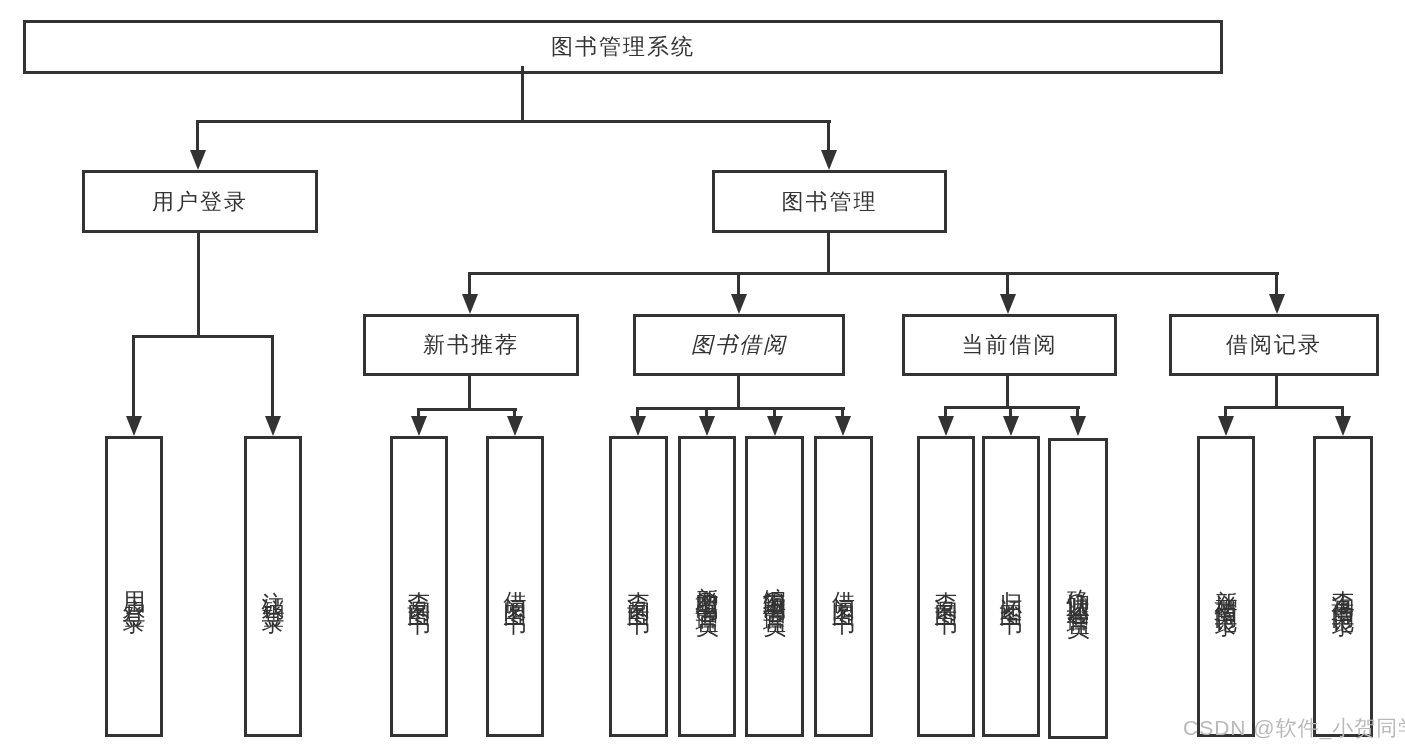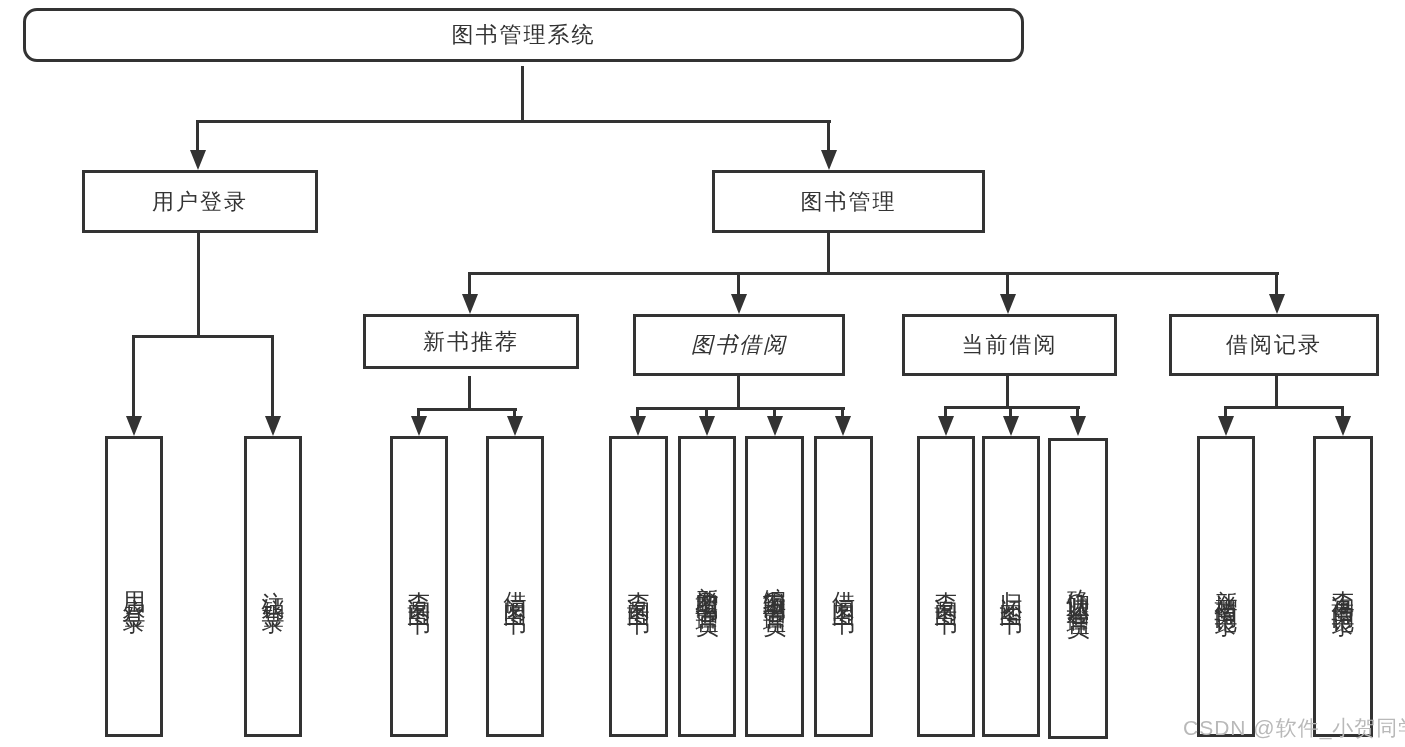--- a/index.html
+++ b/index.html
@@ -52,35 +52,35 @@
     letter-spacing:1px;
     z-index:10;
     white-space:nowrap;
   }
 </style>
 </head>
 <body>
 
 <div class="canvas">
 
-  <div class="box" style="left:23px; top:8px; width:1001px; height:54px;border-radius:14px;">
+  <div class="box" style="left:23px; top:20px; width:1200px; height:54px;">
     <span>图书管理系统</span>
   </div>
 
   <div class="vline" style="left:521px; top:66px; height:54px;"></div>
   <div class="hline" style="left:197px; top:120px; width:634px;"></div>
   <div class="vline" style="left:196px; top:120px; height:32px;"></div>
   <div class="vline" style="left:827px; top:120px; height:32px;"></div>
   <div class="arrow" style="left:190px; top:150px;"></div>
   <div class="arrow" style="left:821px; top:150px;"></div>
 
   <div class="box" style="left:82px; top:170px; width:236px; height:63px;">
     <span>用户登录</span>
   </div>
-  <div class="box" style="left:712px; top:170px; width:273px; height:63px;">
+  <div class="box" style="left:712px; top:170px; width:235px; height:63px;">
     <span>图书管理</span>
   </div>
 
   <div class="vline" style="left:197px; top:233px; height:102px;"></div>
   <div class="hline" style="left:132px; top:335px; width:142px;"></div>
   <div class="vline" style="left:132px; top:335px; height:85px;"></div>
   <div class="vline" style="left:271px; top:335px; height:85px;"></div>
   <div class="arrow" style="left:126px; top:416px;"></div>
   <div class="arrow" style="left:265px; top:416px;"></div>
 
@@ -88,21 +88,21 @@
   <div class="hline" style="left:469px; top:272px; width:810px;"></div>
   <div class="vline" style="left:468px;  top:272px; height:24px;"></div>
   <div class="vline" style="left:737px;  top:272px; height:24px;"></div>
   <div class="vline" style="left:1006px; top:272px; height:24px;"></div>
   <div class="vline" style="left:1275px; top:272px; height:24px;"></div>
   <div class="arrow" style="left:462px;  top:294px;"></div>
   <div class="arrow" style="left:731px;  top:294px;"></div>
   <div class="arrow" style="left:1000px; top:294px;"></div>
   <div class="arrow" style="left:1269px; top:294px;"></div>
 
-  <div class="box" style="left:363px; top:314px; width:216px; height:55px;">
+  <div class="box" style="left:363px; top:314px; width:216px; height:62px;">
     <span>新书推荐</span>
   </div>
   <div class="box" style="left:633px; top:314px; width:212px; height:62px;font-style:italic;">
     <span>图书借阅</span>
   </div>
   <div class="box" style="left:902px; top:314px; width:215px; height:62px;">
     <span>当前借阅</span>
   </div>
   <div class="box" style="left:1169px; top:314px; width:210px; height:62px;">
     <span>借阅记录</span>

